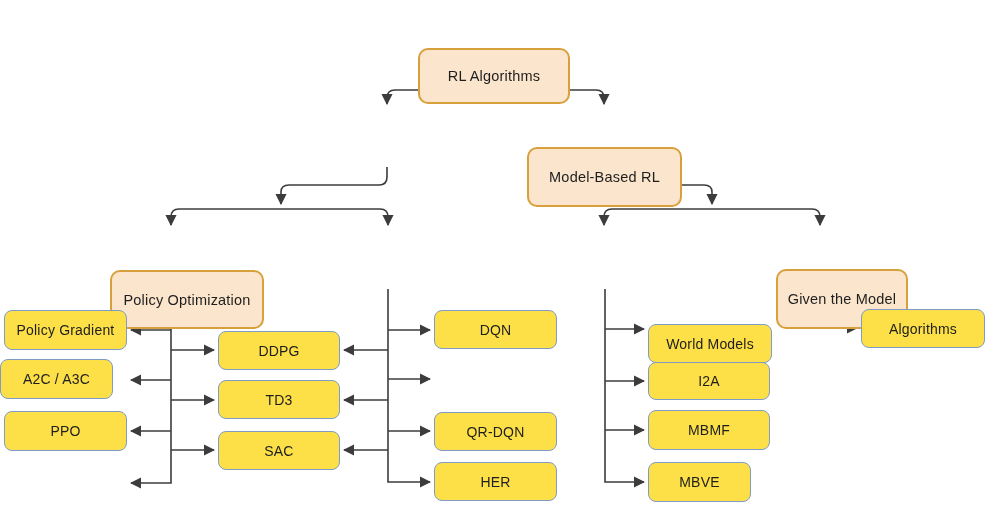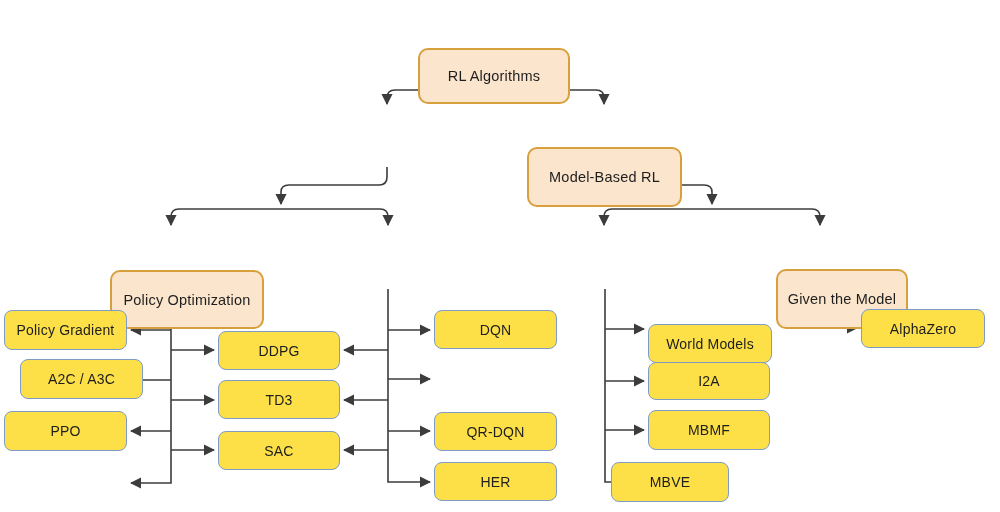--- a/index.html
+++ b/index.html
@@ -80,31 +80,31 @@
       <path d="M820,289 V320 Q820,328 828,328 H857" marker-end="url(#arrow)"></path>
     </g>
   </svg>
 
   <div class="node cat" style="left:418px;top:8px;width:152px;height:56px">RL Algorithms</div>
   <div class="node cat" style="left:527px;top:107px;width:155px;height:60px">Model-Based RL</div>
   <div class="node cat" style="left:110px;top:230px;width:154px;height:59px">Policy Optimization</div>
   <div class="node cat" style="left:776px;top:229px;width:132px;height:60px">Given the Model</div>
 
   <div class="node leaf" style="left:4px;top:310px;width:123px;height:40px">Policy Gradient</div>
-  <div class="node leaf" style="left:20px;top:359px;width:123px;height:40px">A2C / A3C</div>
+  <div class="node leaf" style="left:0;top:359px;width:113px;height:40px">A2C / A3C</div>
   <div class="node leaf" style="left:4px;top:411px;width:123px;height:40px">PPO</div>
 
   <div class="node leaf" style="left:218px;top:331px;width:122px;height:39px">DDPG</div>
   <div class="node leaf" style="left:218px;top:380px;width:122px;height:39px">TD3</div>
   <div class="node leaf" style="left:434px;top:310px;width:123px;height:39px">DQN</div>
 
   <div class="node leaf" style="left:218px;top:431px;width:122px;height:39px">SAC</div>
   <div class="node leaf" style="left:434px;top:412px;width:123px;height:39px">QR-DQN</div>
   <div class="node leaf" style="left:434px;top:462px;width:123px;height:39px">HER</div>
 
   <div class="node leaf" style="left:648px;top:324px;width:124px;height:39px">World Models</div>
   <div class="node leaf" style="left:648px;top:362px;width:122px;height:38px">I2A</div>
   <div class="node leaf" style="left:648px;top:410px;width:122px;height:40px">MBMF</div>
-  <div class="node leaf" style="left:611px;top:462px;width:118px;height:40px">MBVE</div>
+  <div class="node leaf" style="left:648px;top:462px;width:103px;height:40px">MBVE</div>
 
-  <div class="node leaf" style="left:861px;top:309px;width:124px;height:39px">AlphaZero</div>
+  <div class="node leaf" style="left:861px;top:309px;width:124px;height:39px">Algorithms</div>
 
 </div>
 
 </body></html>

